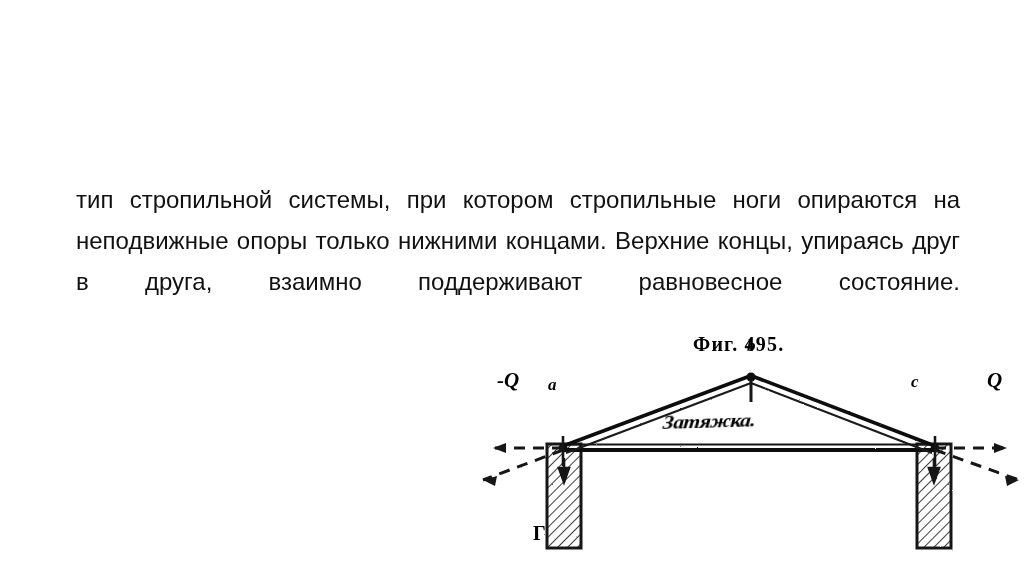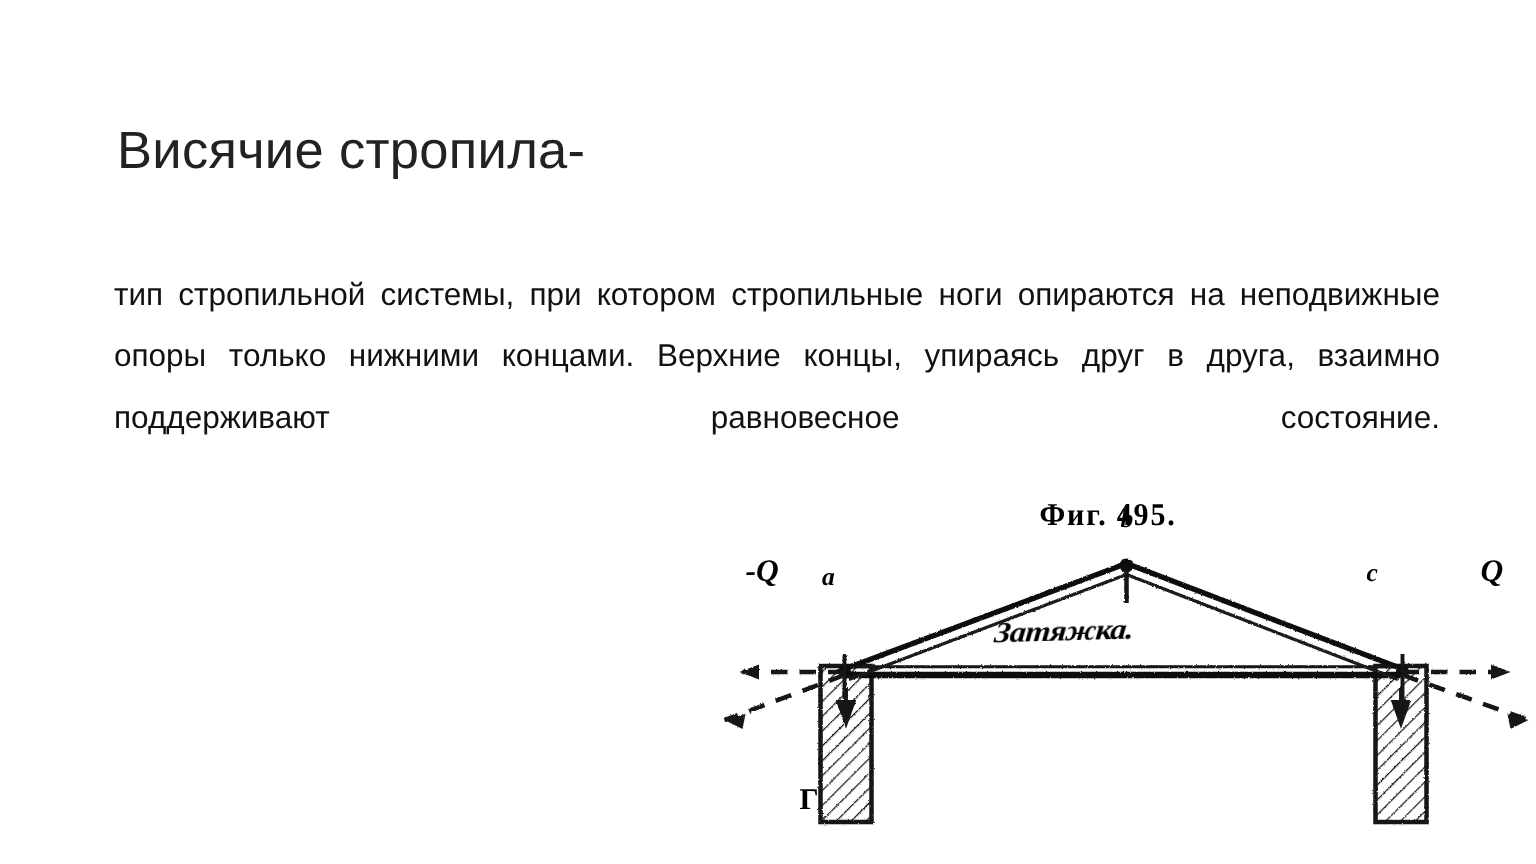--- a/index.html
+++ b/index.html
@@ -37,21 +37,21 @@
     color: #222222;
     white-space: nowrap;
   }
 
   
   .body-text {
     position: absolute;
     left: 76px;
     top: 155px;
     width: 884px;
-    font-size: 21px;
+    font-size: 24px;
     line-height: 41px;
     text-align: justify;
     text-justify: inter-word;
     font-weight: 400;
     color: #111111;
   }
   .body-text::after {
     content: "";
     display: inline-block;
     width: 100%;
@@ -137,21 +137,20 @@
     font-size: 20px;
     color: #141414;
     filter: blur(0.2px) contrast(1.3);
   }
 </style>
 </head>
 <body>
 
 <div class="slide">
 
-  <h1 class="slide-title">Висячие стропила-</h1>
 
   <p class="body-text">тип стропильной системы, при котором стропильные ноги опираются на неподвижные опоры только нижними концами. Верхние концы, упираясь друг в друга, взаимно поддерживают равновесное состояние.</p>
 
   <div class="figure-wrap">
 
     <div class="fig-caption">Фиг. 495.</div>
 
     <svg class="fig-svg" viewBox="0 0 554 214" xmlns="http://www.w3.org/2000/svg">
       <defs>
         <pattern id="hatch" width="7" height="7" patternUnits="userSpaceOnUse" patternTransform="rotate(45)">

